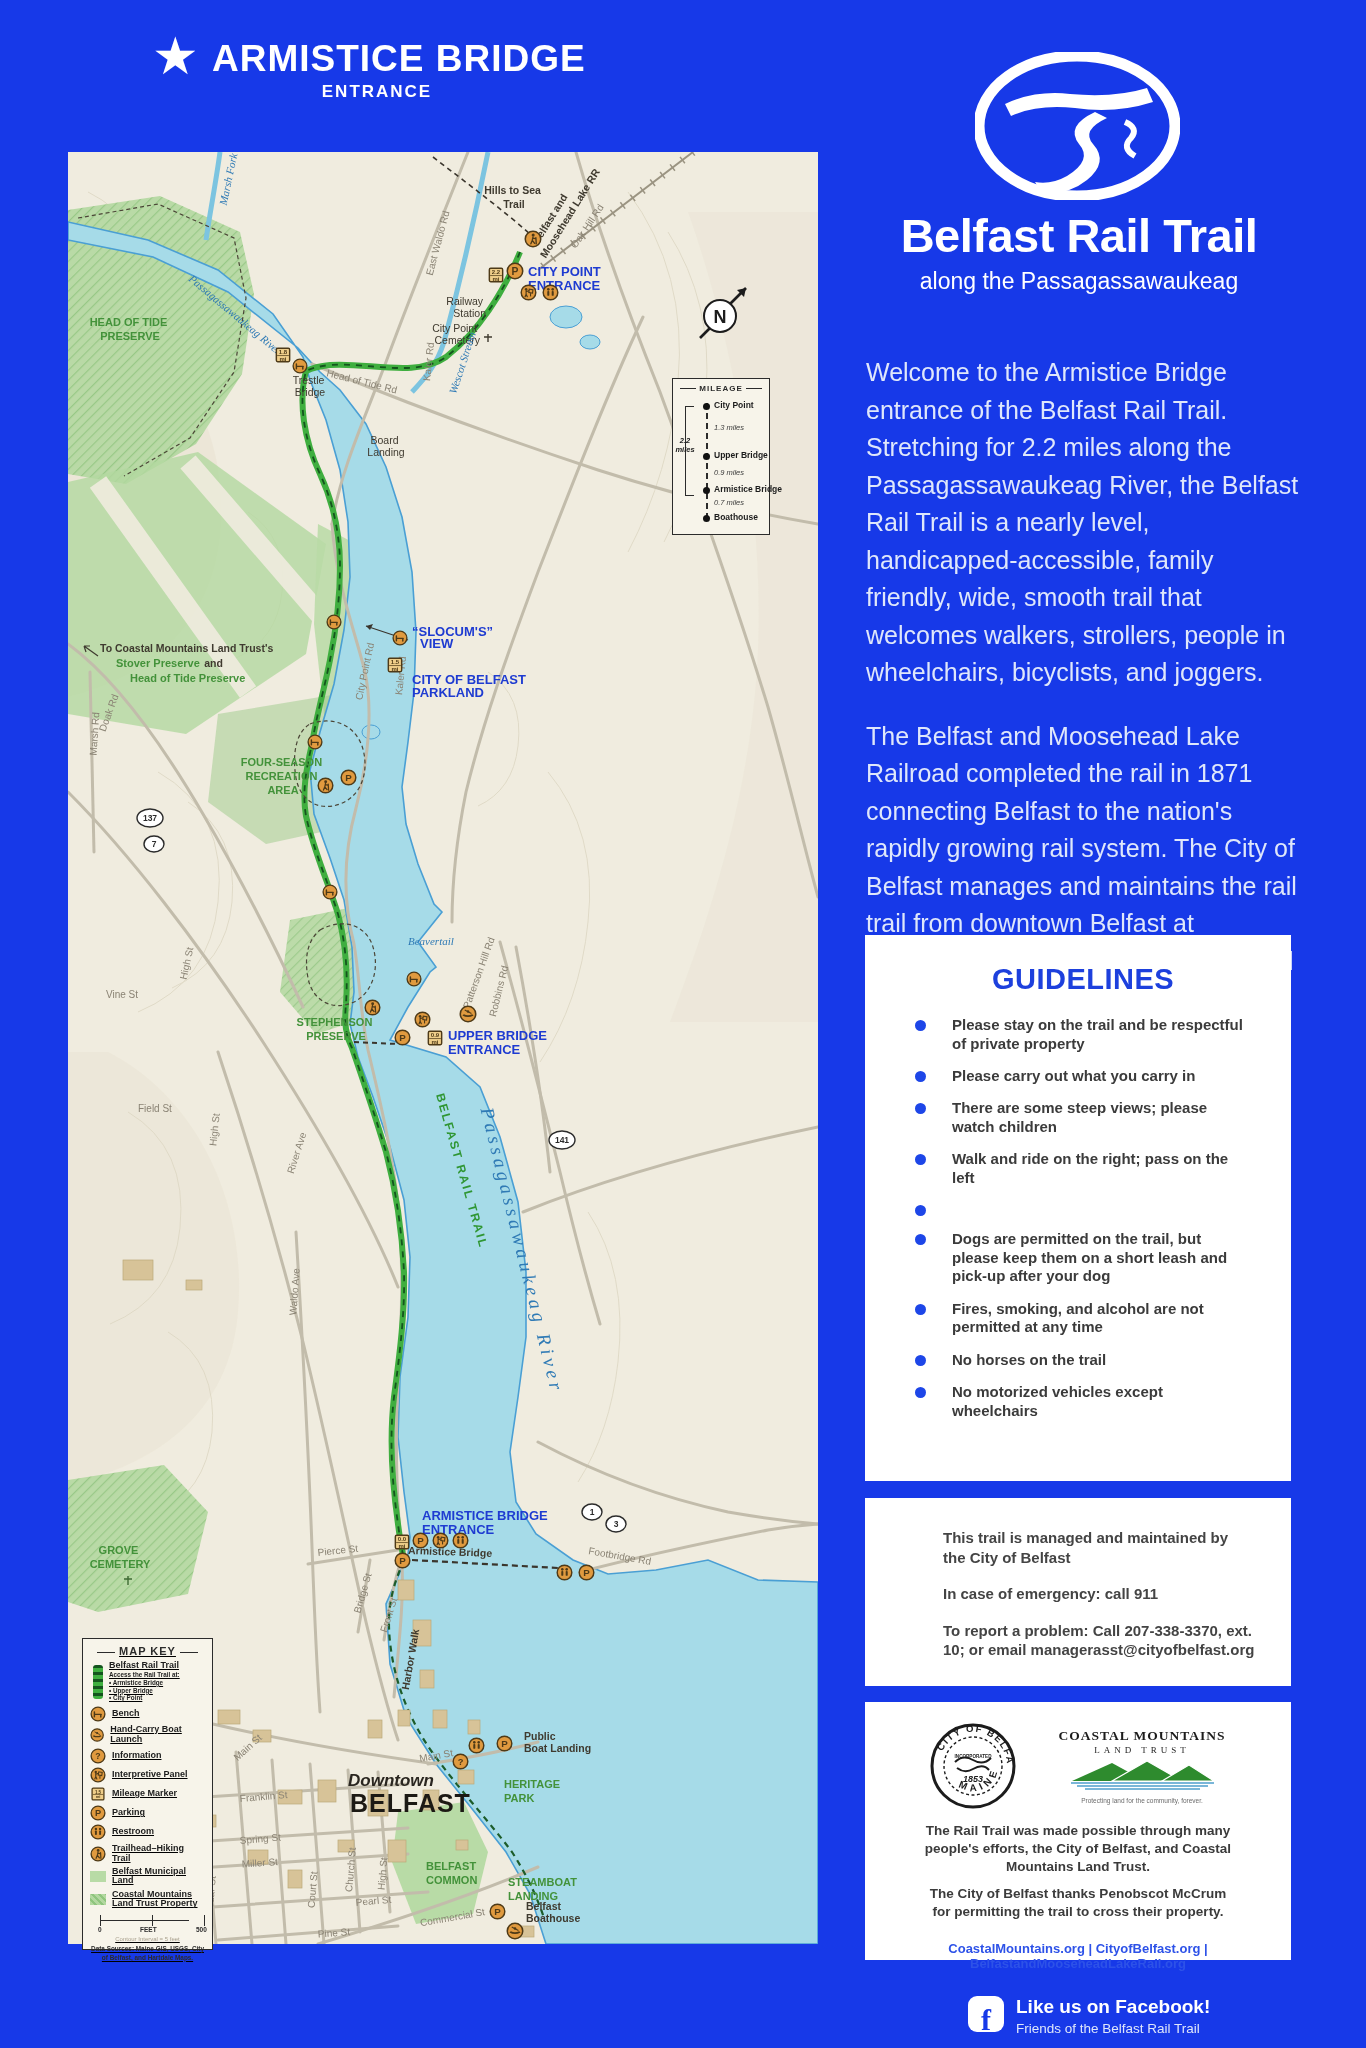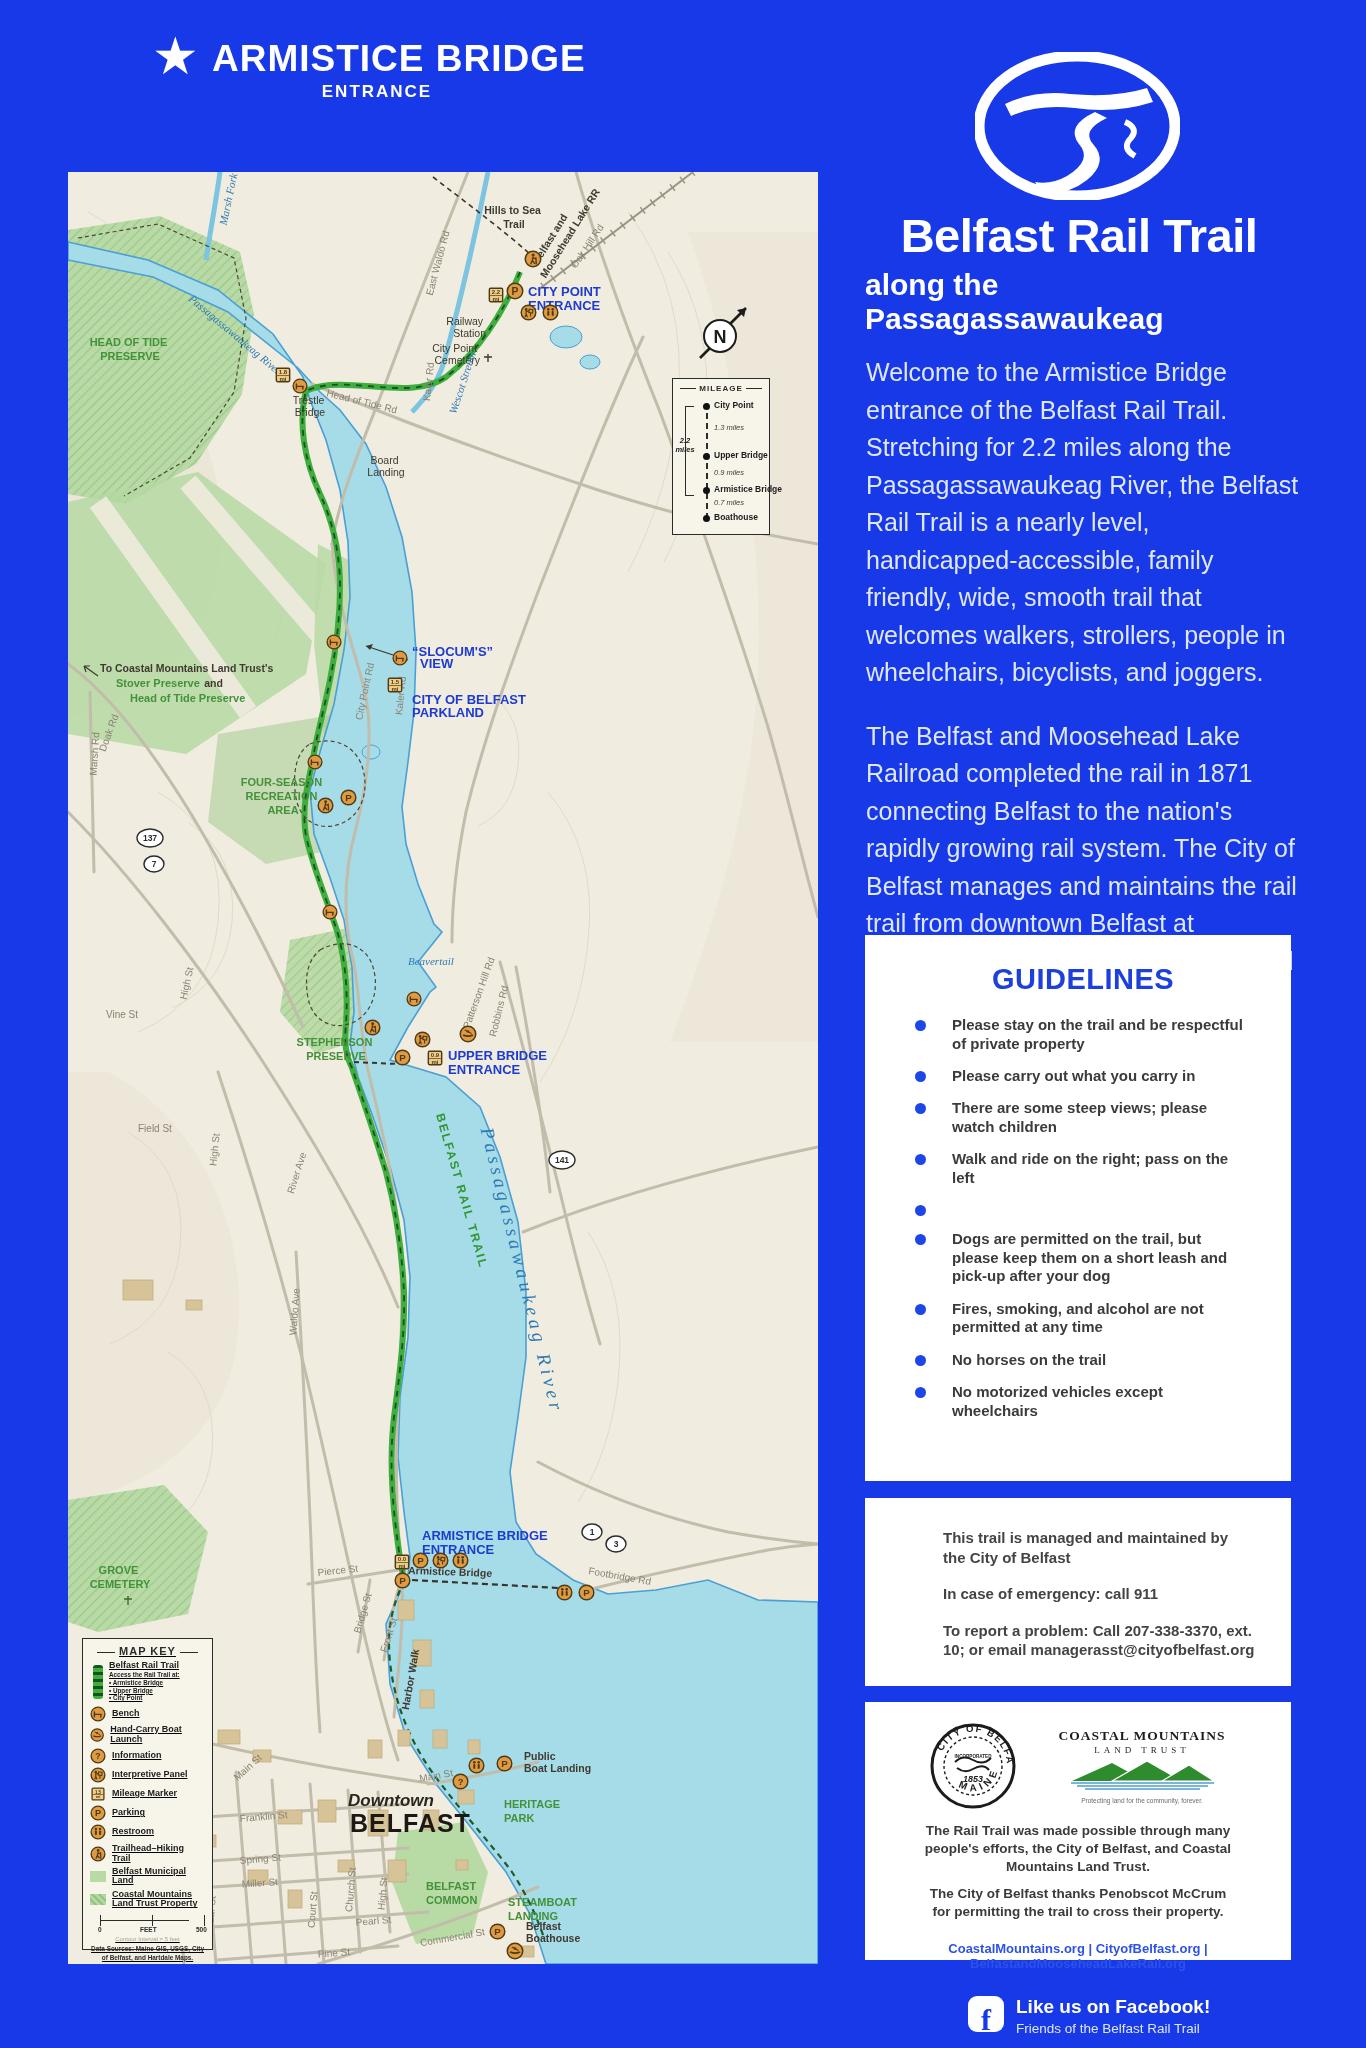--- a/index.html
+++ b/index.html
@@ -3,21 +3,21 @@
 <meta charset="utf-8">
 <style>
   html,body{margin:0;padding:0;}
   .page{position:relative;width:1366px;height:2048px;background:#1739e8;overflow:hidden;
         font-family:"Liberation Sans",sans-serif;}
   
   .hdr-star{position:absolute;left:152px;top:30px;font-size:52px;color:#fff;line-height:1;}
   .hdr-title{position:absolute;left:212px;top:38px;font-size:37px;font-weight:bold;color:#fff;letter-spacing:1px;}
   .hdr-sub{position:absolute;left:212px;top:82px;width:330px;text-align:center;font-size:17px;font-weight:bold;color:#fff;letter-spacing:2px;}
   
-  .map-wrap{position:absolute;left:68px;top:172px;width:750px;height:1792px;background:#f0ecdf;}
+  .map-wrap{position:absolute;left:68px;top:152px;width:750px;height:1792px;background:#f0ecdf;}
   svg text{font-family:"Liberation Sans",sans-serif;}
   .t-road{font-size:10px;fill:#8a8374;}
   .t-water{font-style:italic;font-size:11px;fill:#2f7ab5;font-family:"Liberation Serif",serif;}
   .t-water-big{font-style:italic;font-size:19px;fill:#2f7ab5;letter-spacing:4px;font-family:"Liberation Serif",serif;}
   .t-entrance{font-size:13px;font-weight:bold;fill:#1e3bd1;}
   .t-green{font-size:11px;font-weight:bold;fill:#43923a;}
   .t-place{font-size:10.5px;fill:#3f3a2f;}
   .t-place-b{font-size:10.5px;font-weight:bold;fill:#3f3a2f;}
   .t-trail{font-size:12px;font-weight:bold;fill:#2f9633;letter-spacing:2px;}
   .t-shield{font-size:8.5px;font-weight:bold;fill:#2b2b2b;}
@@ -46,21 +46,21 @@
       repeating-linear-gradient(180deg,#14541d 0 3px,#3fae3f 3px 7px);border-radius:3px;margin-left:3px;}
   .kb-scale{position:relative;height:20px;margin:5px 2px 2px;}
   .kb-scale-line{position:absolute;left:8px;right:14px;top:6px;border-top:1.4px solid #2b2b2b;}
   .kb-tick{position:absolute;top:1px;height:11px;border-left:1.4px solid #2b2b2b;}
   .kb-scale-lbl{position:absolute;top:12px;font-size:6.5px;font-weight:bold;color:#2b2b2b;}
   .kb-contour{font-size:6px;color:#a89f8c;text-align:center;margin-top:2px;}
   .kb-sources{font-size:6.4px;font-weight:bold;color:#2b2b2b;text-align:center;margin-top:3px;line-height:1.3;}
   
   .logo-wrap{position:absolute;left:975px;top:52px;}
   .brand-title{position:absolute;left:865px;top:208px;width:428px;text-align:center;font-size:47px;font-weight:bold;color:#fff;letter-spacing:-0.5px;}
-  .brand-sub{position:absolute;left:865px;top:268px;width:428px;text-align:left;font-size:30px;font-weight:bold;color:#fff;}
+  .brand-sub{position:absolute;left:865px;top:268px;width:428px;text-align:center;font-size:23px;font-weight:normal;color:#fff;}
   .intro{position:absolute;left:866px;top:338px;width:436px;color:#dfe7fb;font-size:25px;line-height:1.5;margin-top:16px;}
   .intro p{margin:0 0 26px 0;}
   .panel{position:absolute;left:865px;width:426px;background:#fff;box-sizing:border-box;}
   .panel-guidelines{top:935px;height:546px;padding:24px 40px 16px 50px;}
   .g-title{text-align:center;font-size:29px;font-weight:bold;color:#1d40dd;letter-spacing:0.5px;margin:4px 0 20px 0;}
   .g-item{display:flex;gap:26px;margin-bottom:13.5px;}
   .g-dot{flex:0 0 11px;width:11px;height:11px;border-radius:50%;background:#1d46e8;margin-top:4px;}
   .g-text{font-size:15px;font-weight:bold;color:#3b3b3b;line-height:1.25;}
   .panel-managed{top:1498px;height:188px;padding:30px 30px 0 78px;}
   .m-line{font-size:15px;font-weight:bold;color:#444;line-height:1.3;margin-bottom:17px;max-width:300px;}

